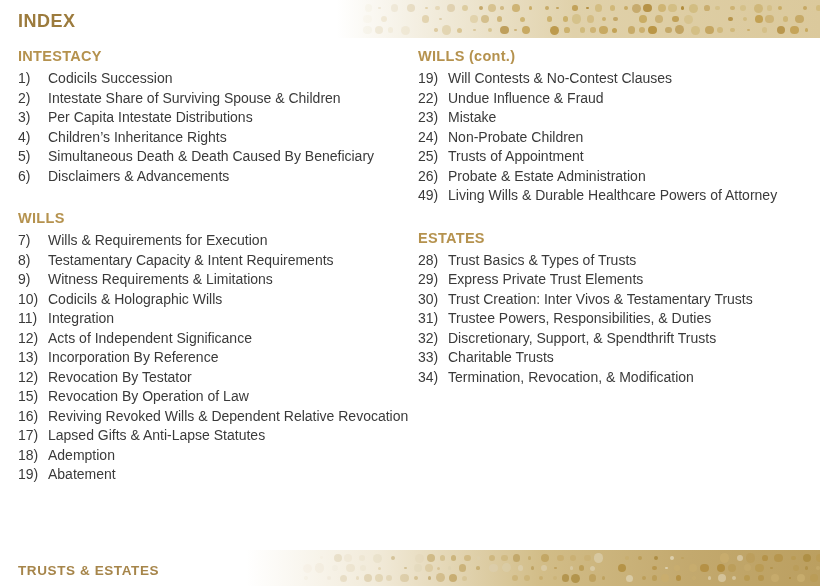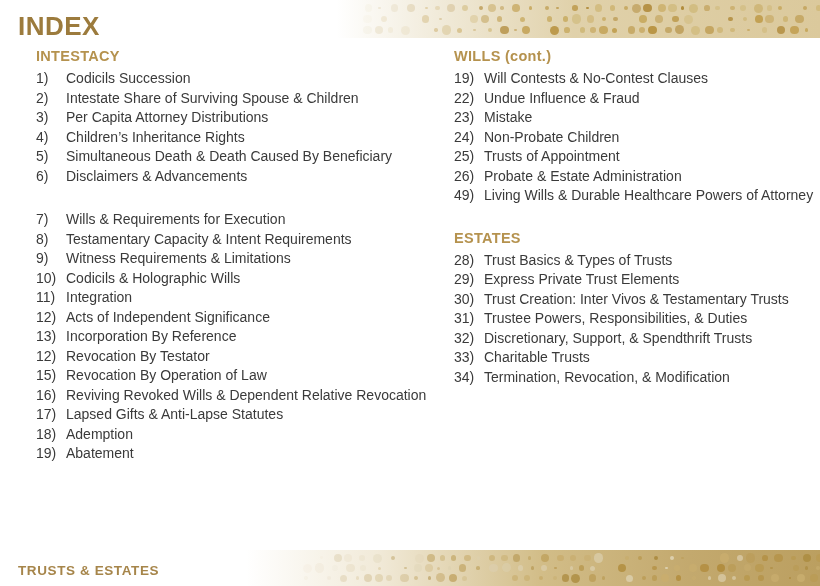--- a/index.html
+++ b/index.html
@@ -29,29 +29,29 @@
       rgba(240,231,209,0) 30%,
       rgba(230,217,185,0.55) 46%,
       #d2bd88 66%,
       #c3a96e 84%,
       #bb9f60 100%);
   }
   .dot{position:absolute;border-radius:50%;}
   
   .page-title{
     position:absolute;top:11px;left:18px;margin:0;
-    font-size:26px;font-weight:bold;letter-spacing:0.5px;
+    font-size:18px;font-weight:bold;letter-spacing:0.5px;
     color:#9c7b3d;
   }
   
   .columns{
     position:absolute;top:48px;left:18px;right:6px;
     display:flex;
   }
-  .col{width:400px;flex:0 0 400px;margin-left:18px;}
+  .col{width:400px;flex:0 0 400px;}
   .section{margin:0 0 24px 0;}
   .section-heading{
     margin:0 0 5px 0;
     font-size:14.5px;font-weight:bold;letter-spacing:0.3px;
     color:#b5924e;
   }
   .items{list-style:none;margin:0;padding:0;font-size:14px;line-height:19.5px;}
   .item{display:flex;align-items:flex-start;}
   .item-number{flex:0 0 30px;}
   .item-text{flex:1 1 auto;padding-right:6px;}
@@ -170,37 +170,38 @@
             <li class="item">
               <span class="item-number">1)</span>
               <span class="item-text">Codicils Succession</span>
             </li>
             <li class="item">
               <span class="item-number">2)</span>
               <span class="item-text">Intestate Share of Surviving Spouse &amp; Children</span>
             </li>
             <li class="item">
               <span class="item-number">3)</span>
-              <span class="item-text">Per Capita Attorney Distributions</span>
+              <span class="item-text">Per Capita Intestate Distributions</span>
             </li>
             <li class="item">
               <span class="item-number">4)</span>
               <span class="item-text">Children’s Inheritance Rights</span>
             </li>
             <li class="item">
               <span class="item-number">5)</span>
               <span class="item-text">Simultaneous Death &amp; Death Caused By Beneficiary</span>
             </li>
             <li class="item">
               <span class="item-number">6)</span>
               <span class="item-text">Disclaimers &amp; Advancements</span>
             </li>
           </ul>
         </div>
         <div class="section">
+          <h2 class="section-heading">WILLS</h2>
           <ul class="items">
             <li class="item">
               <span class="item-number">7)</span>
               <span class="item-text">Wills &amp; Requirements for Execution</span>
             </li>
             <li class="item">
               <span class="item-number">8)</span>
               <span class="item-text">Testamentary Capacity &amp; Intent Requirements</span>
             </li>
             <li class="item">

